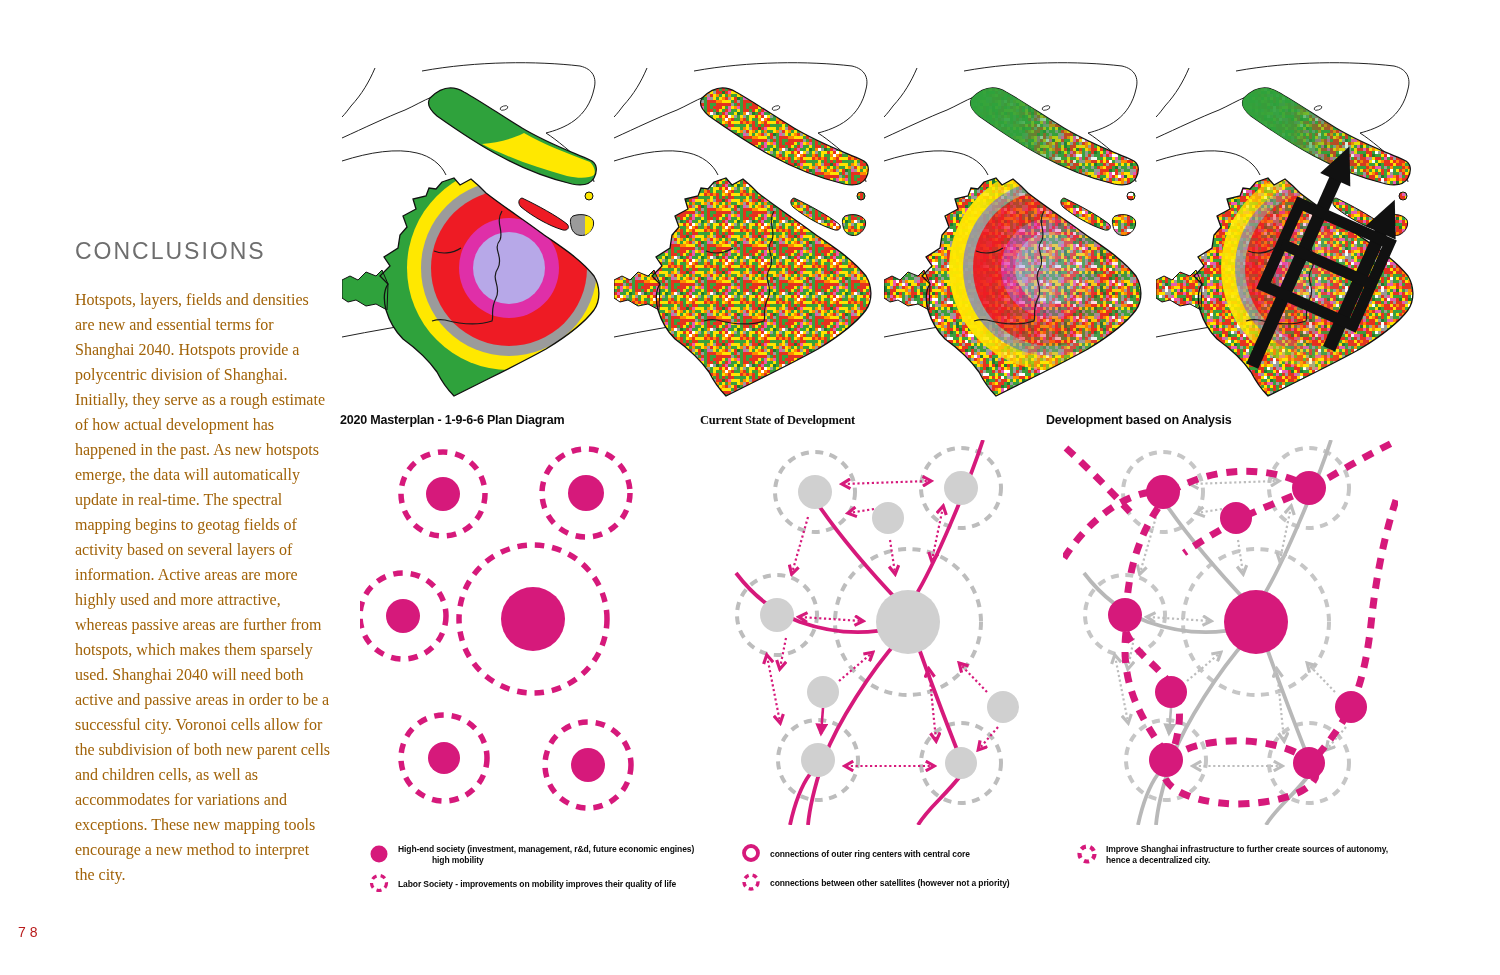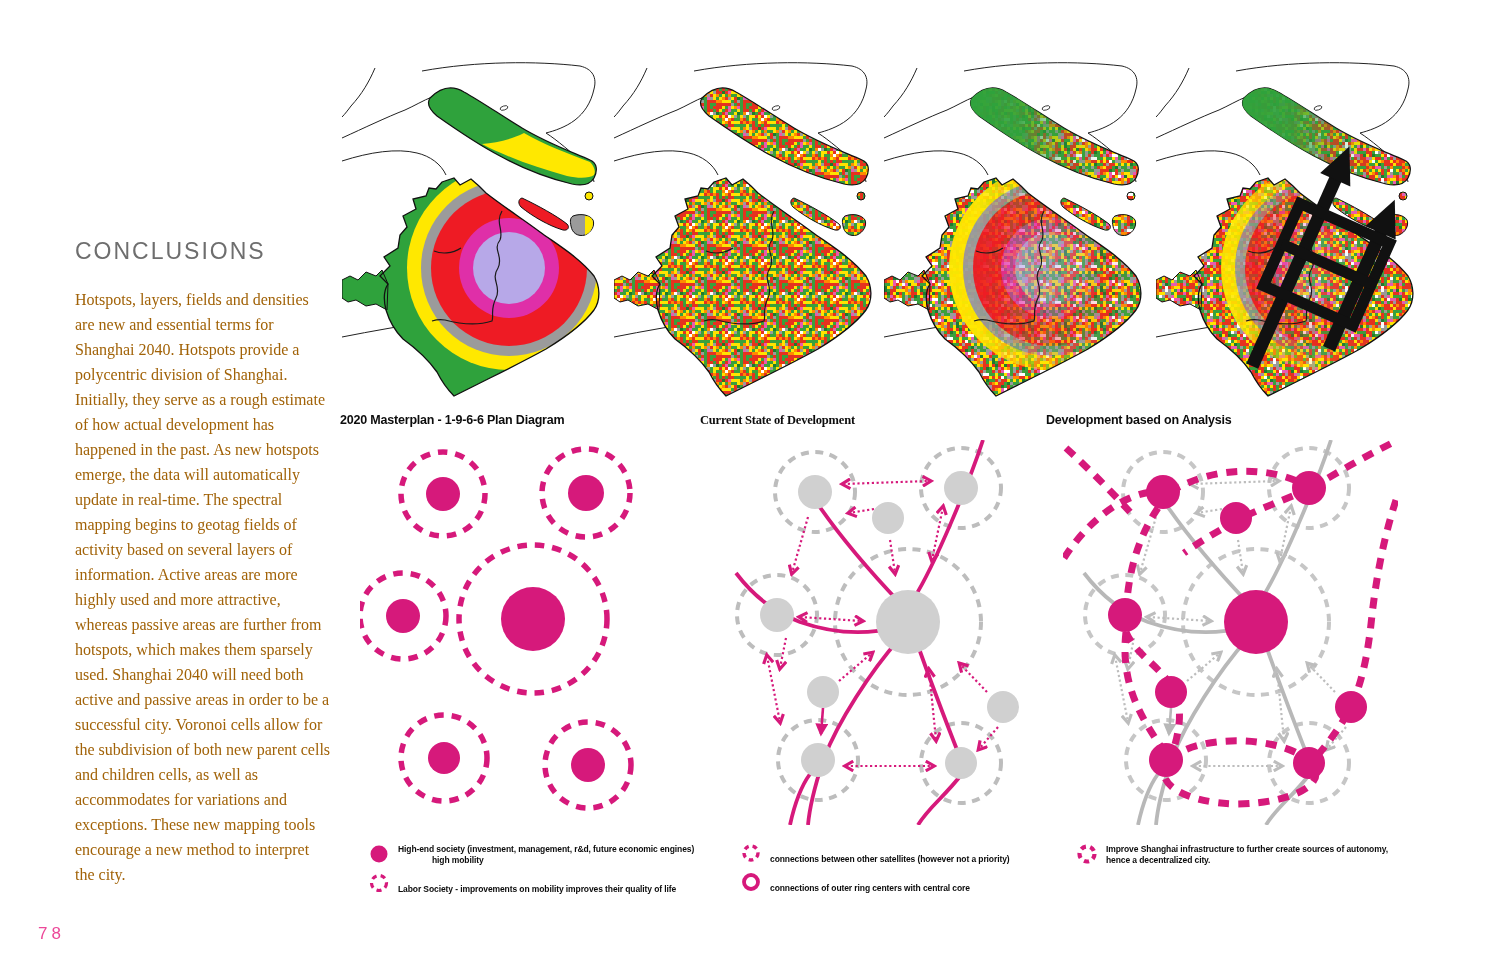--- a/index.html
+++ b/index.html
@@ -5,30 +5,30 @@
   html,body{margin:0;padding:0;}
   body{width:1500px;height:975px;background:#ffffff;position:relative;overflow:hidden;
        font-family:"Liberation Sans",sans-serif;}
   .abs{position:absolute;}
   
   #text-col{left:75px;top:238px;width:256px;}
   #page-title{font-family:"Liberation Sans",sans-serif;font-weight:300;font-size:23px;
               letter-spacing:2px;color:#6e6e6e;margin:0 0 22px 0;}
   #body-par{font-family:"Liberation Serif",serif;font-size:16px;line-height:25px;
             color:#a16207;margin:0;}
-  #page-num{left:18px;top:924px;font-size:17px;color:#ec4899;letter-spacing:4px;margin-left:20px;}
+  #page-num{left:18px;top:924px;font-size:14px;color:#b91c1c;letter-spacing:4px;}
   
   .caption{top:413px;width:350px;text-align:left;font-weight:700;font-size:12.5px;
            letter-spacing:-0.2px;color:#0d0d0d;}
   #cap-1{left:340px;} #cap-2{left:700px;font-family:Liberation Serif, serif;} #cap-3{left:1046px;}
   
   .legend{top:844px;width:330px;font-size:8.5px;font-weight:700;color:#0c0c0c;
           line-height:10.5px;letter-spacing:-0.1px;}
   #leg-1{left:368px;} #leg-2{left:740px;} #leg-3{left:1076px;width:340px;}
-  .leg-row{display:flex;align-items:flex-end;margin-bottom:9px;}
+  .leg-row{display:flex;align-items:center;margin-bottom:9px;}
   .leg-sym{flex:0 0 22px;margin-right:8px;margin-top:-2px;}
   .leg-ind{padding-left:34px;}
   svg{display:block;}
 </style>
 </head>
 <body>
 
 <div class="abs" id="text-col">
   <h1 id="page-title">CONCLUSIONS</h1>
   <p id="body-par">Hotspots, layers, fields and densities are new and essential terms for Shanghai 2040. Hotspots provide a polycentric division of Shanghai. Initially, they serve as a rough estimate of how actual development has happened in the past. As new hotspots emerge, the data will automatically update in real-time. The spectral mapping begins to geotag fields of activity based on several layers of information. Active areas are more highly used and more attractive, whereas passive areas are further from hotspots, which makes them sparsely used. Shanghai 2040 will need both active and passive areas in order to be a successful city. Voronoi cells allow for the subdivision of both new parent cells and children cells, as well as accommodates for variations and exceptions. These new mapping tools encourage a new method to interpret the city.</p>
@@ -791,32 +791,32 @@
         </svg>
     </span>
     <span>Labor Society - improvements on mobility improves their quality of life</span>
   </div>
 </div>
 
 <div class="abs legend" id="leg-2">
   <div class="leg-row">
     <span class="leg-sym">
       <svg width="22" height="22">
+          <circle cx="11" cy="11" r="7" fill="none" stroke="#d6197b" stroke-width="3.8"></circle>
+        </svg>
+    </span>
+    <span>connections of outer ring centers with central core</span>
+  </div>
+  <div class="leg-row">
+    <span class="leg-sym">
+      <svg width="22" height="22">
           <circle cx="11" cy="11" r="7" fill="none" stroke="#d6197b" stroke-width="3.4" stroke-dasharray="4.6 4"></circle>
         </svg>
     </span>
     <span>connections between other satellites (however not a priority)</span>
-  </div>
-  <div class="leg-row">
-    <span class="leg-sym">
-      <svg width="22" height="22">
-          <circle cx="11" cy="11" r="7" fill="none" stroke="#d6197b" stroke-width="3.8"></circle>
-        </svg>
-    </span>
-    <span>connections of outer ring centers with central core</span>
   </div>
 </div>
 
 <div class="abs legend" id="leg-3">
   <div class="leg-row">
     <span class="leg-sym">
       <svg width="22" height="22">
           <circle cx="11" cy="11" r="7.5" fill="none" stroke="#d6197b" stroke-width="4.2" stroke-dasharray="5.2 4.4"></circle>
         </svg>
     </span>

